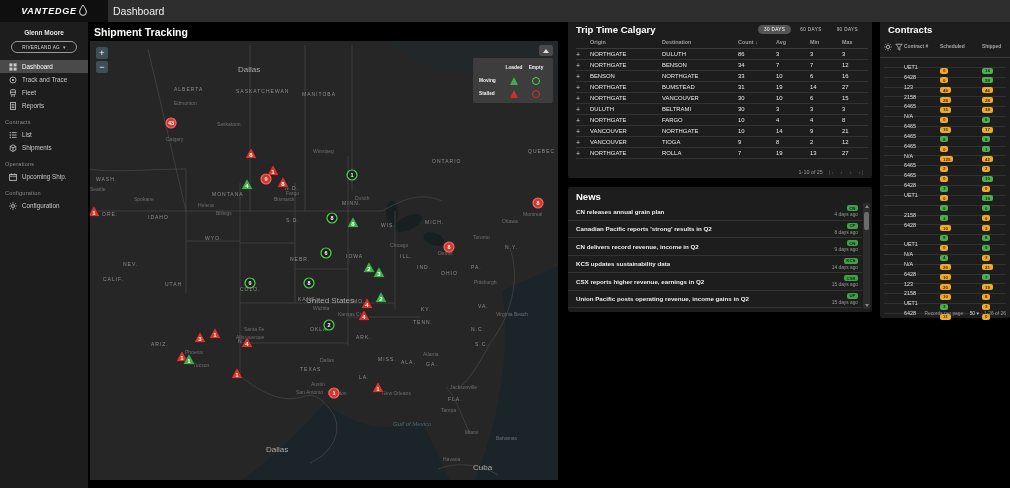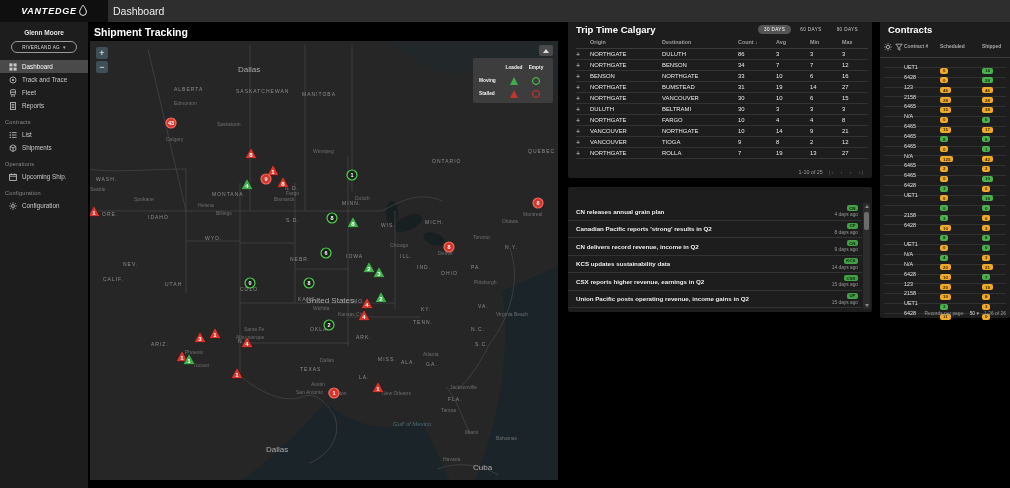--- a/index.html
+++ b/index.html
@@ -567,20 +567,23 @@
   <div class="trip-footer">
     <span>1-10 of 25</span>
     <span class="pager">|‹</span>
     <span class="pager">‹</span>
     <span class="pager">›</span>
     <span class="pager">›|</span>
   </div>
 </section>
 
 <section class="panel news-panel">
+  <div class="panel-head">
+      <span class="panel-title">News</span>
+    </div>
   <div class="news-list" id="news-list">
       <div class="news-item">
         <span class="news-headline">CN releases annual grain plan</span>
         <span class="news-right">
           <span class="news-badge">CN</span>
           <span class="news-time">4 days ago</span>
         </span>
       </div>
       <div class="news-item">
         <span class="news-headline">Canadian Pacific reports 'strong' results in Q2</span>

